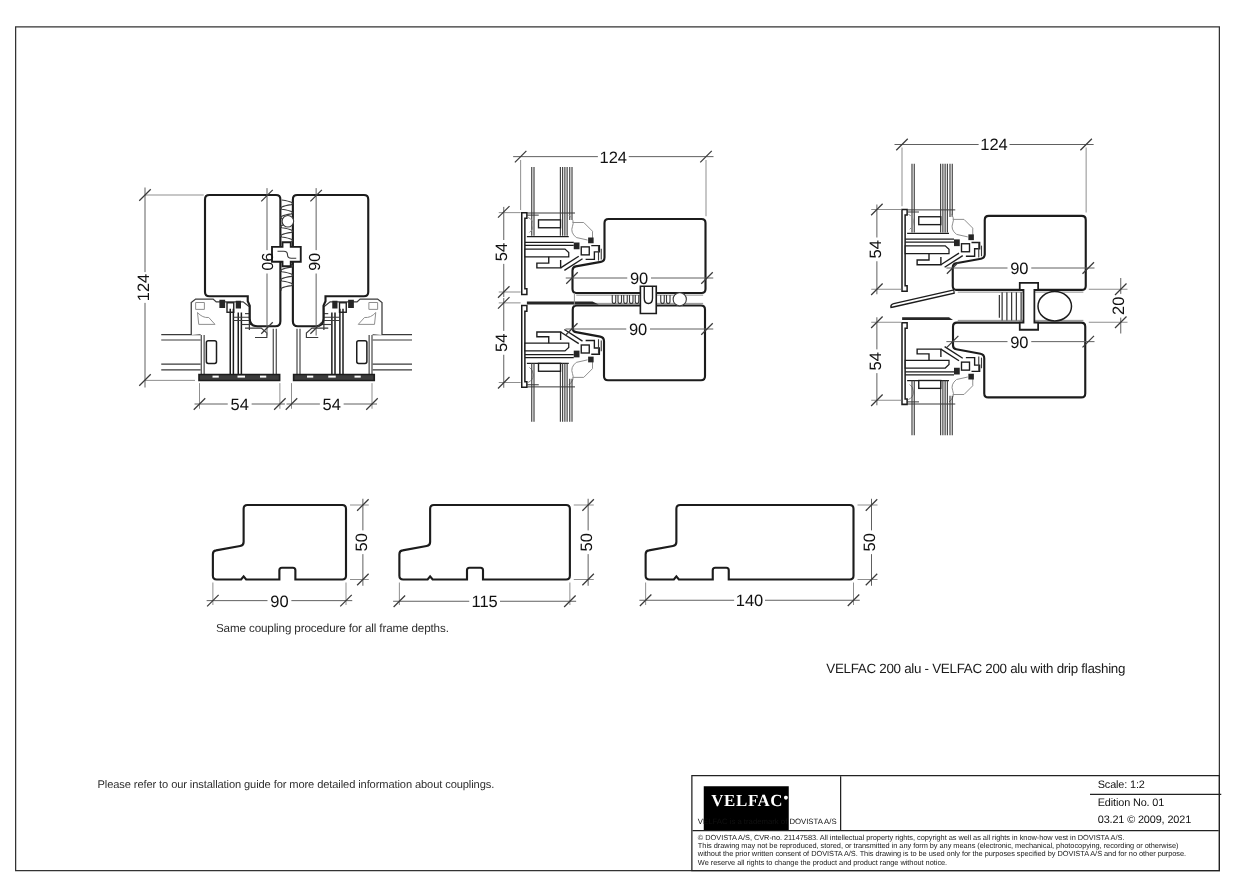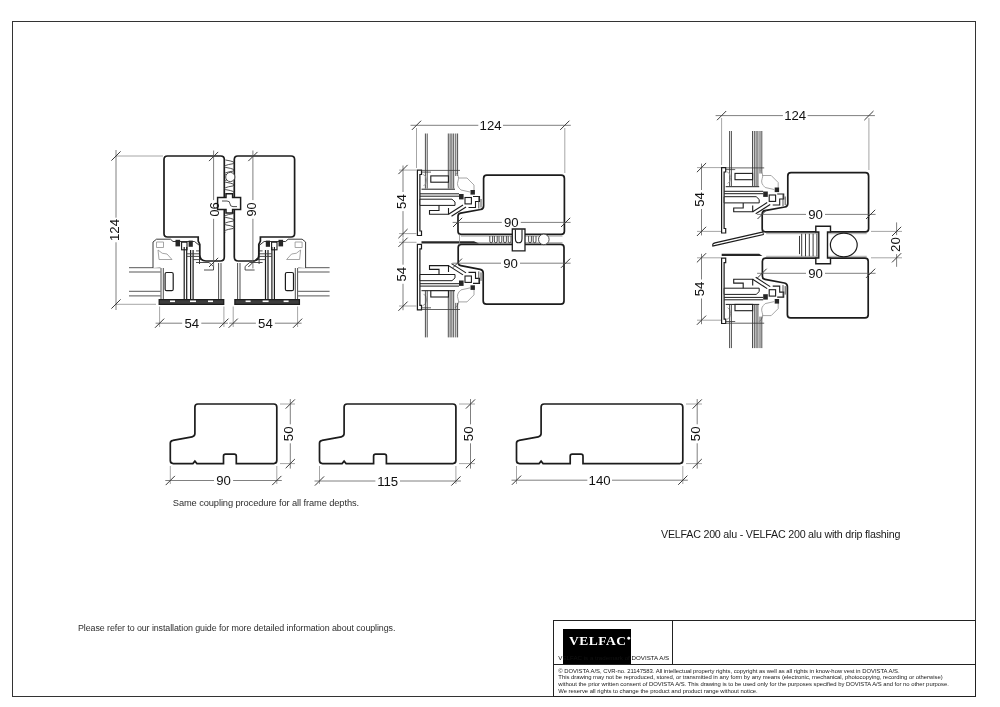--- a/index.html
+++ b/index.html
@@ -579,20 +579,30 @@
 <div style="position:absolute;left:552.8px;top:620.3px;width:422.8px;height:76.7px;border:1.2px solid #222;box-sizing:border-box;">
 
   <div style="position:absolute;left:0;top:0;width:119px;height:42.9px;border-right:1.1px solid #222;box-sizing:border-box;">
 
     <div style="position:absolute;left:9px;top:8px;width:68px;height:35px;background:#000;color:#fff;font-family:'Liberation Serif',serif;font-weight:bold;font-size:13.5px;letter-spacing:0.5px;text-align:right;line-height:19px;">VELFAC<span style="font-size:7px;vertical-align:5px;letter-spacing:0;">●</span></div>
 
     <div style="position:absolute;left:4.5px;top:33.8px;font-size:6.2px;color:#111;white-space:nowrap;line-height:1;">VELFAC is a trademark of DOVISTA A/S</div>
   </div>
 
 
+  <div style="position:absolute;left:318.4px;top:0;width:104.4px;height:42.9px;box-sizing:border-box;font-size:8.7px;letter-spacing:-0.1px;color:#111;line-height:1;white-space:nowrap;">
+
+    <div style="position:absolute;left:6px;top:2.2px;">Scale: 1:2</div>
+
+    <div style="position:absolute;left:0;top:13.9px;width:100%;border-top:1.1px solid #222;"></div>
+
+    <div style="position:absolute;left:6px;top:16.6px;">Edition No. 01</div>
+
+    <div style="position:absolute;left:6px;top:30.2px;">03.21 © 2009, 2021</div>
+  </div>
 
   <div style="position:absolute;left:0;top:42.9px;width:100%;height:33.8px;border-top:1.1px solid #222;box-sizing:border-box;font-size:5.9px;letter-spacing:-0.02px;line-height:6.7px;color:#1a1a1a;padding:2.6px 0 0 4.5px;white-space:nowrap;overflow:hidden;">
     © DOVISTA A/S, CVR-no. 21147583. All intellectual property rights, copyright as well as all rights in know-how vest in DOVISTA A/S.<br>
     This drawing may not be reproduced, stored, or transmitted in any form by any means (electronic, mechanical, photocopying, recording or otherwise)<br>
     without the prior written consent of DOVISTA A/S. This drawing is to be used only for the purposes specified by DOVISTA A/S and for no other purpose.<br>
     We reserve all rights to change the product and product range without notice.
   </div>
 </div>
 </div>
 

